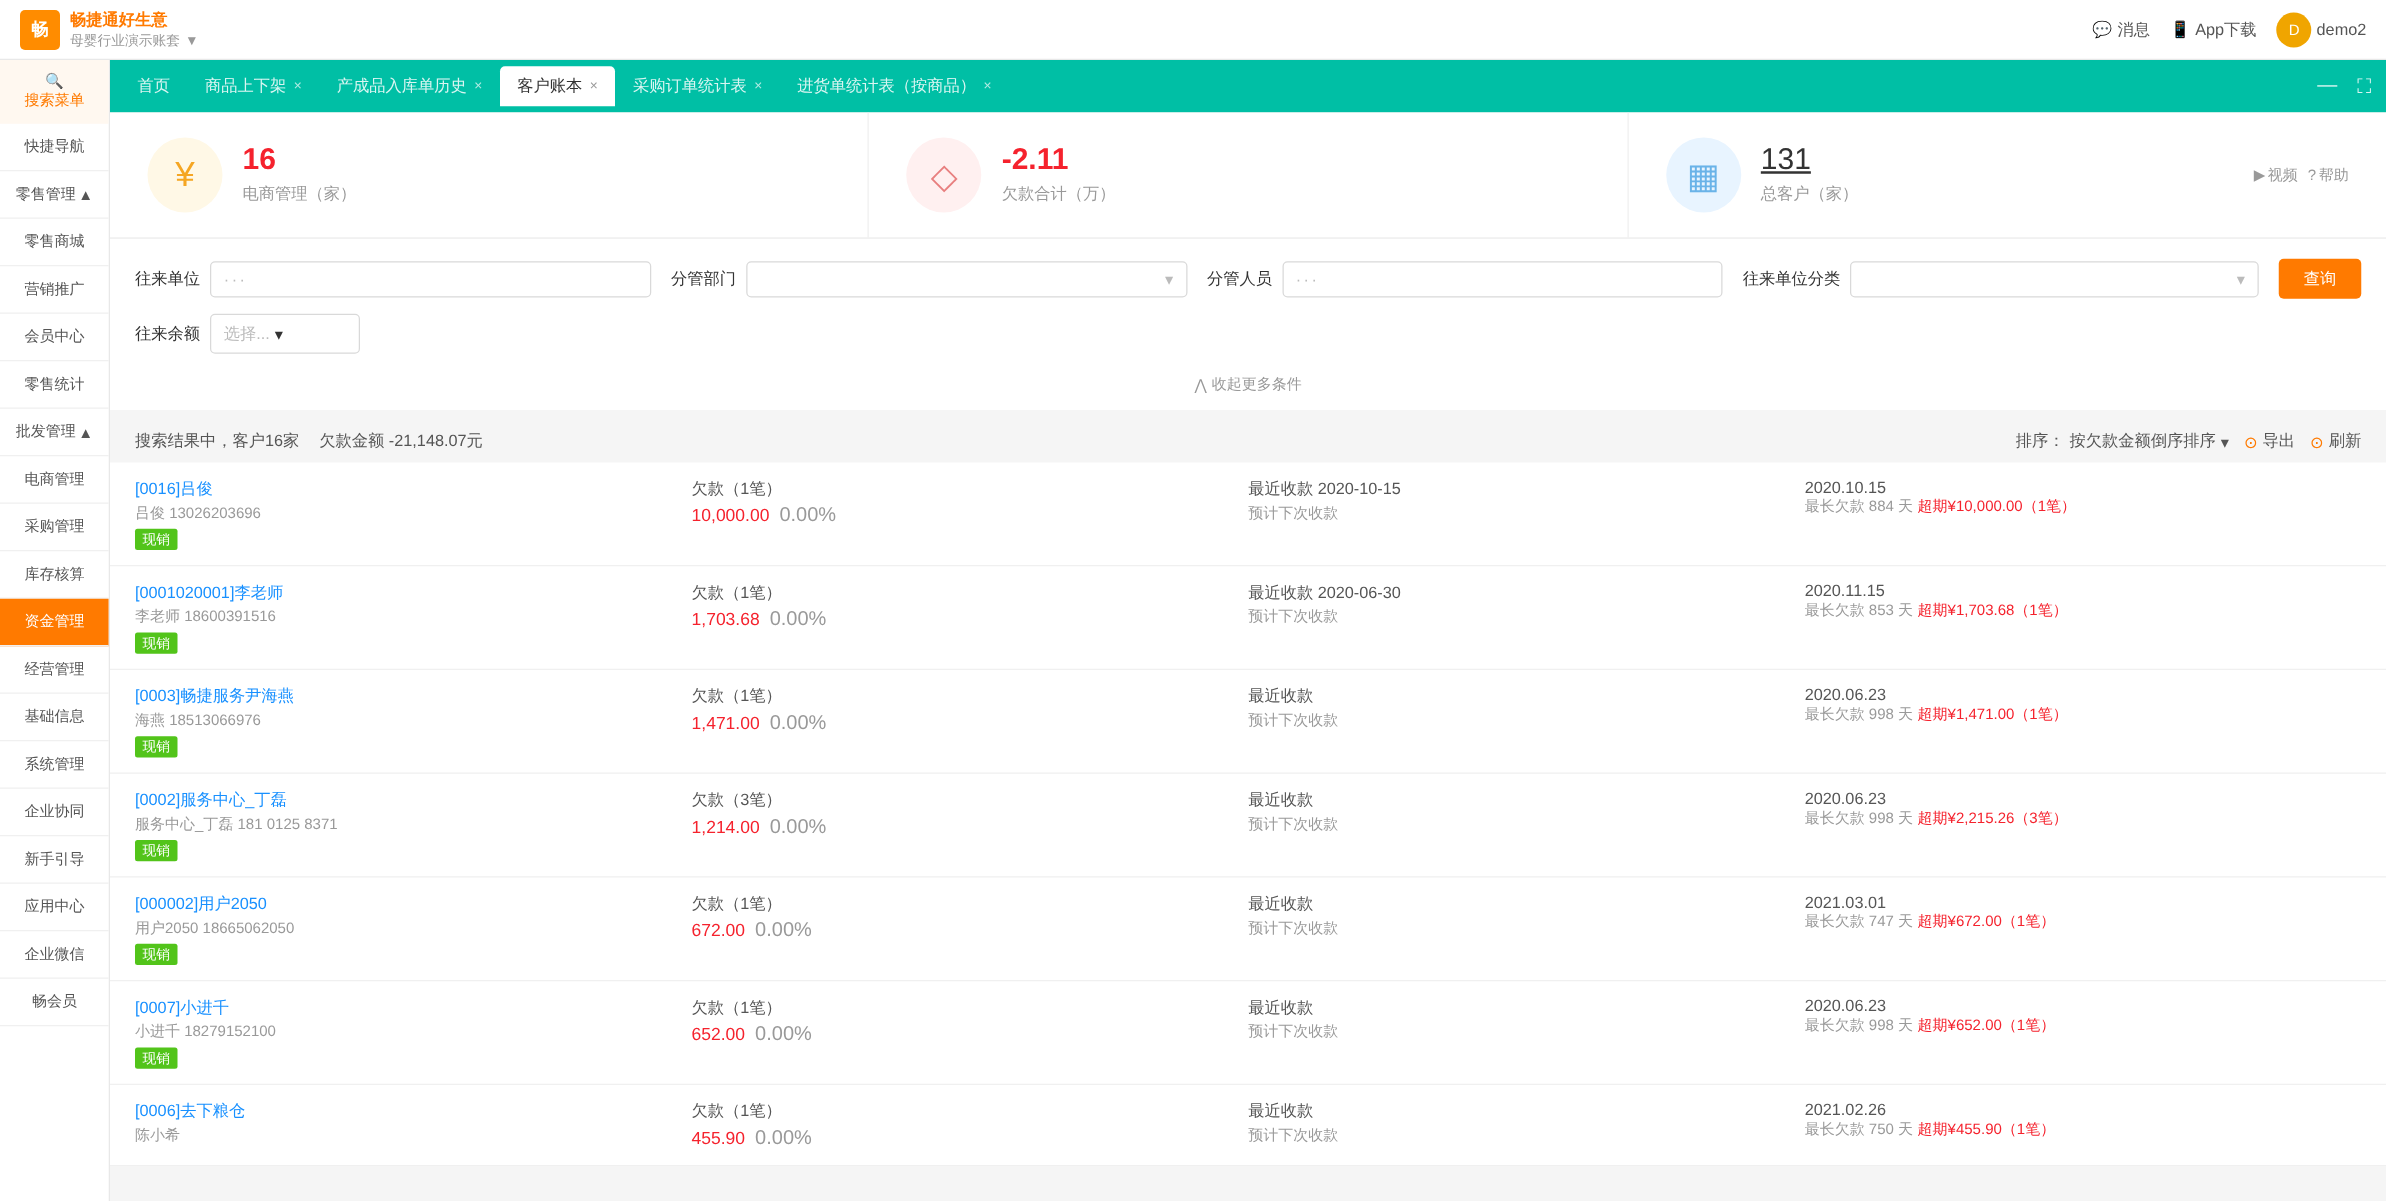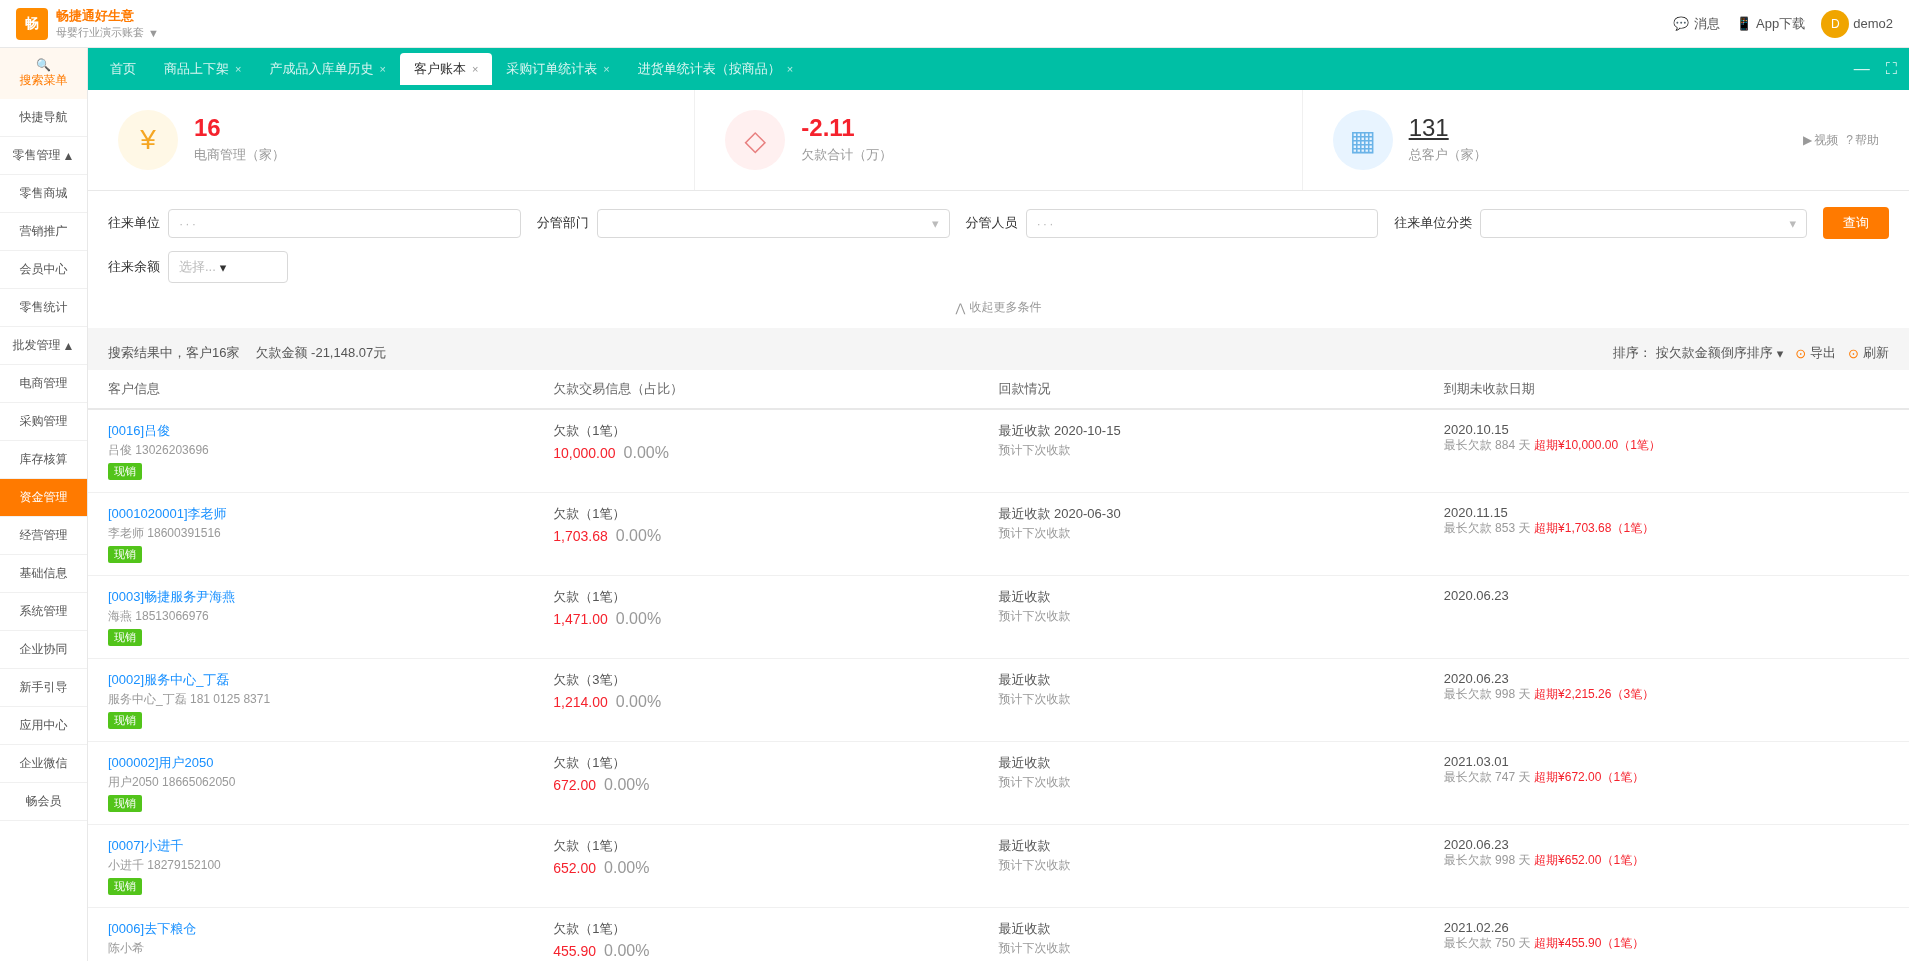--- a/index.html
+++ b/index.html
@@ -319,26 +319,20 @@
             <span>导出</span>
           </div>
           <div class="action-btn">
             <span class="dot">⊙</span>
             <span>刷新</span>
           </div>
         </div>
       </div>
 
       <div class="table-wrap">
-        <div class="table-header">
-          <div class="col-header">客户信息</div>
-          <div class="col-header">欠款交易信息（占比）</div>
-          <div class="col-header">回款情况</div>
-          <div class="col-header">到期未收款日期</div>
-        </div>
 
         <div class="table-row">
           <div class="customer-info">
             <div class="name">[0016]吕俊</div>
             <div class="phone">吕俊  13026203696</div>
             <div class="tag">现销</div>
           </div>
           <div class="debt-info">
             <div class="count">欠款（1笔）</div>
             <div><span class="debt-amount">10,000.00</span><span class="debt-ratio">0.00%</span></div>
@@ -382,20 +376,21 @@
           <div class="debt-info">
             <div class="count">欠款（1笔）</div>
             <div><span class="debt-amount">1,471.00</span><span class="debt-ratio">0.00%</span></div>
           </div>
           <div class="recovery-info">
             <div class="recent">最近收款</div>
             <div class="next">预计下次收款</div>
           </div>
           <div>
             <div class="due-date">2020.06.23</div>
+            <div><span class="overdue-days">最长欠款 998 天</span> <span class="due-overdue">超期¥1,471.00（1笔）</span></div>
           </div>
         </div>
 
         <div class="table-row">
           <div class="customer-info">
             <div class="name">[0002]服务中心_丁磊</div>
             <div class="phone">服务中心_丁磊  181 0125 8371</div>
             <div class="tag">现销</div>
           </div>
           <div class="debt-info">

